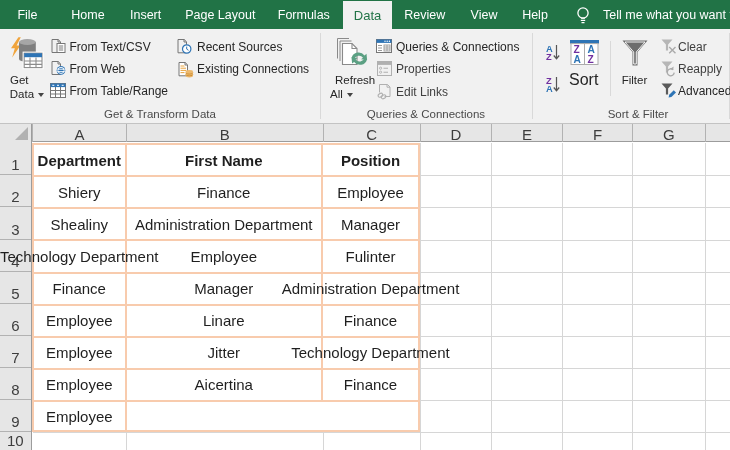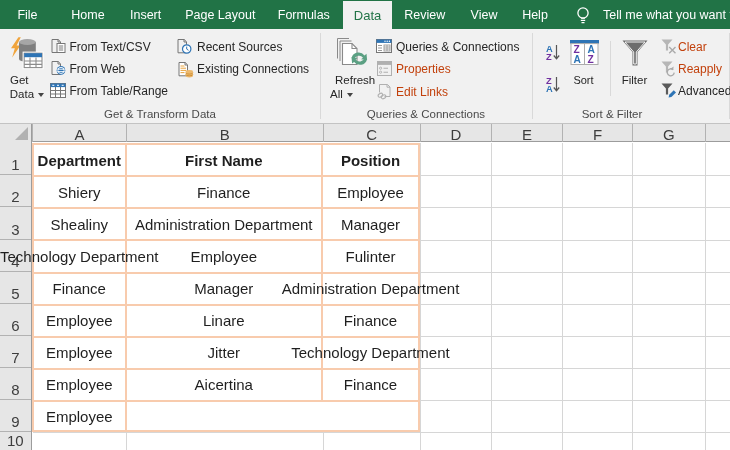--- a/index.html
+++ b/index.html
@@ -5,21 +5,21 @@
 *{margin:0;padding:0;box-sizing:border-box}
 html,body{width:730px;height:450px;overflow:hidden;background:#fff}
 body{font-family:"Liberation Sans",sans-serif;position:relative}
 .abs{position:absolute}
 #topbar{position:absolute;left:0;top:0;width:730px;height:29px;background:#217346}
 .tab{position:absolute;top:0;height:29px;line-height:30px;font-size:12.5px;color:#fff;transform:translateX(-50%);white-space:nowrap}
 #datatab{position:absolute;left:343px;top:1px;width:49px;height:29px;background:#f1f1f1;text-align:center;line-height:30px;font-size:13px;color:#217346}
 #tellme{position:absolute;left:603px;top:0;height:29px;line-height:30px;font-size:12.5px;color:#fff;white-space:nowrap}
 #ribbon{position:absolute;left:0;top:29px;width:730px;height:95px;background:#f1f1f1;border-bottom:1.5px solid #c3c3c3}
 .rtxt{position:absolute;font-size:12px;color:#262626;white-space:nowrap;line-height:14px}
-.gray{color:#c2410c}
+.gray{color:#404040}
 .glabel{position:absolute;font-size:11.5px;color:#4a4a4a;white-space:nowrap;transform:translateX(-50%)}
 .vsep{position:absolute;width:1px;background:#d9d9d9}
 .ctr{text-align:center;transform:none}
 .dd{display:inline-block;width:0;height:0;border-left:3px solid transparent;border-right:3px solid transparent;border-top:4px solid #444;margin-left:3px;vertical-align:1px}
 #colhdr{position:absolute;left:0;top:124px;width:730px;height:18px;background:#e6e6e6;border-bottom:1.3px solid #9c9c9c}
 .ch{position:absolute;top:124px;height:18px;font-size:15px;color:#3d3d3d;display:flex;align-items:center;justify-content:center;border-left:1px solid #b2b2b2;padding-top:2px}
 #rowhdr{position:absolute;left:0;top:125.3px;width:32px;height:324.7px;background:#e6e6e6;border-right:1.3px solid #9c9c9c}
 .rh{position:absolute;left:0;width:30.7px;font-size:15px;color:#3d3d3d;display:flex;align-items:flex-end;padding-bottom:1px;justify-content:center;border-bottom:1px solid #b2b2b2;background:#e6e6e6}
 .gv{position:absolute;top:143.2px;width:1px;height:306.8px;background:#d6d6d6}
 .gh{position:absolute;left:33.3px;width:696.7px;height:1px;background:#d6d6d6}
@@ -171,21 +171,21 @@
 
 <svg style="left:569.5px;top:40px" width="29" height="25" viewBox="0 0 29 25">
 <rect x="0" y="0" width="29" height="3.6" fill="#2e74b5"></rect>
 <rect x="1" y="3.6" width="13.5" height="20.9" fill="#fff" stroke="#ababab" stroke-width="1"></rect>
 <rect x="14.5" y="3.6" width="13.5" height="20.9" fill="#fff" stroke="#ababab" stroke-width="1"></rect>
 <text x="3.6" y="13.2" font-size="10.2" font-weight="bold" fill="#7030a0" font-family="Liberation Sans">Z</text>
 <text x="3.6" y="23.2" font-size="10.2" font-weight="bold" fill="#2e74b5" font-family="Liberation Sans">A</text>
 <text x="17.4" y="13.2" font-size="10.2" font-weight="bold" fill="#2e74b5" font-family="Liberation Sans">A</text>
 <text x="17.4" y="23.2" font-size="10.2" font-weight="bold" fill="#7030a0" font-family="Liberation Sans">Z</text>
 </svg>
-<div class="rtxt ctr" style="left:569px;top:72.5px;width:29px;font-size:11px">Sort</div>
+<div class="rtxt ctr" style="left:569px;top:72.5px;width:29px;font-size:16px">Sort</div>
 <div class="vsep" style="left:609.5px;top:41px;height:55px"></div>
 
 <svg style="left:621.5px;top:40px" width="26" height="26" viewBox="0 0 26 26">
 <path d="M0.5 0.5 h25 l-10 11.5 v13.5 h-5 v-13.5 z" fill="#6d6d6d"></path>
 <path d="M3 2 h20 l-8.7 10 v12 h-2.6 v-12 z" fill="none" stroke="#fff" stroke-width="0.9"></path>
 </svg>
 <div class="rtxt ctr" style="left:621px;top:72.5px;width:27px;text-align:center;font-size:11.5px">Filter</div>
 
 <svg style="left:660.5px;top:38.5px" width="16" height="15" viewBox="0 0 16 15">
 <path d="M0.5 0.5 h11 l-4.4 5 v6 h-2.2 v-6 z" fill="#b6b6b6"></path>
@@ -198,21 +198,21 @@
 <path d="M13.2 11.6 a3.5 3.5 0 1 1 -1.1 -2.9" fill="none" stroke="#ababab" stroke-width="1.3"></path>
 <path d="M12.6 5.6 l-0.4 3.4 l-3.2 -0.9 z" fill="#ababab"></path>
 </svg>
 <div class="rtxt gray" style="left:678px;top:61.5px">Reapply</div>
 
 <svg style="left:660.5px;top:82.5px" width="18" height="15" viewBox="0 0 18 15">
 <path d="M0.5 0.5 h11 l-4.4 5 v6 h-2.2 v-6 z" fill="#5a5a5a"></path>
 <path d="M8.2 11.8 l4.6-4.6 l2.2 2.2 l-4.6 4.6 l-2.8 0.6 z" fill="#2e74b5"></path>
 </svg>
 <div class="rtxt" style="left:678px;top:83.5px">Advanced</div>
-<div class="glabel" style="left:612px;top:107.5px">Sort &amp; Filter</div>
+<div class="glabel" style="left:638px;top:107.5px">Sort &amp; Filter</div>
 
 <div id="colhdr"></div>
 <div class="ch" style="left:32px;width:94px">A</div>
 <div class="ch" style="left:126px;width:196.6px">B</div>
 <div class="ch" style="left:322.6px;width:97.4px">C</div>
 <div class="ch" style="left:420px;width:70.8px">D</div>
 <div class="ch" style="left:490.8px;width:71.2px">E</div>
 <div class="ch" style="left:562px;width:70.3px">F</div>
 <div class="ch" style="left:632.3px;width:72.2px">G</div>
 <div class="ch" style="left:704.5px;width:25.5px"></div>

